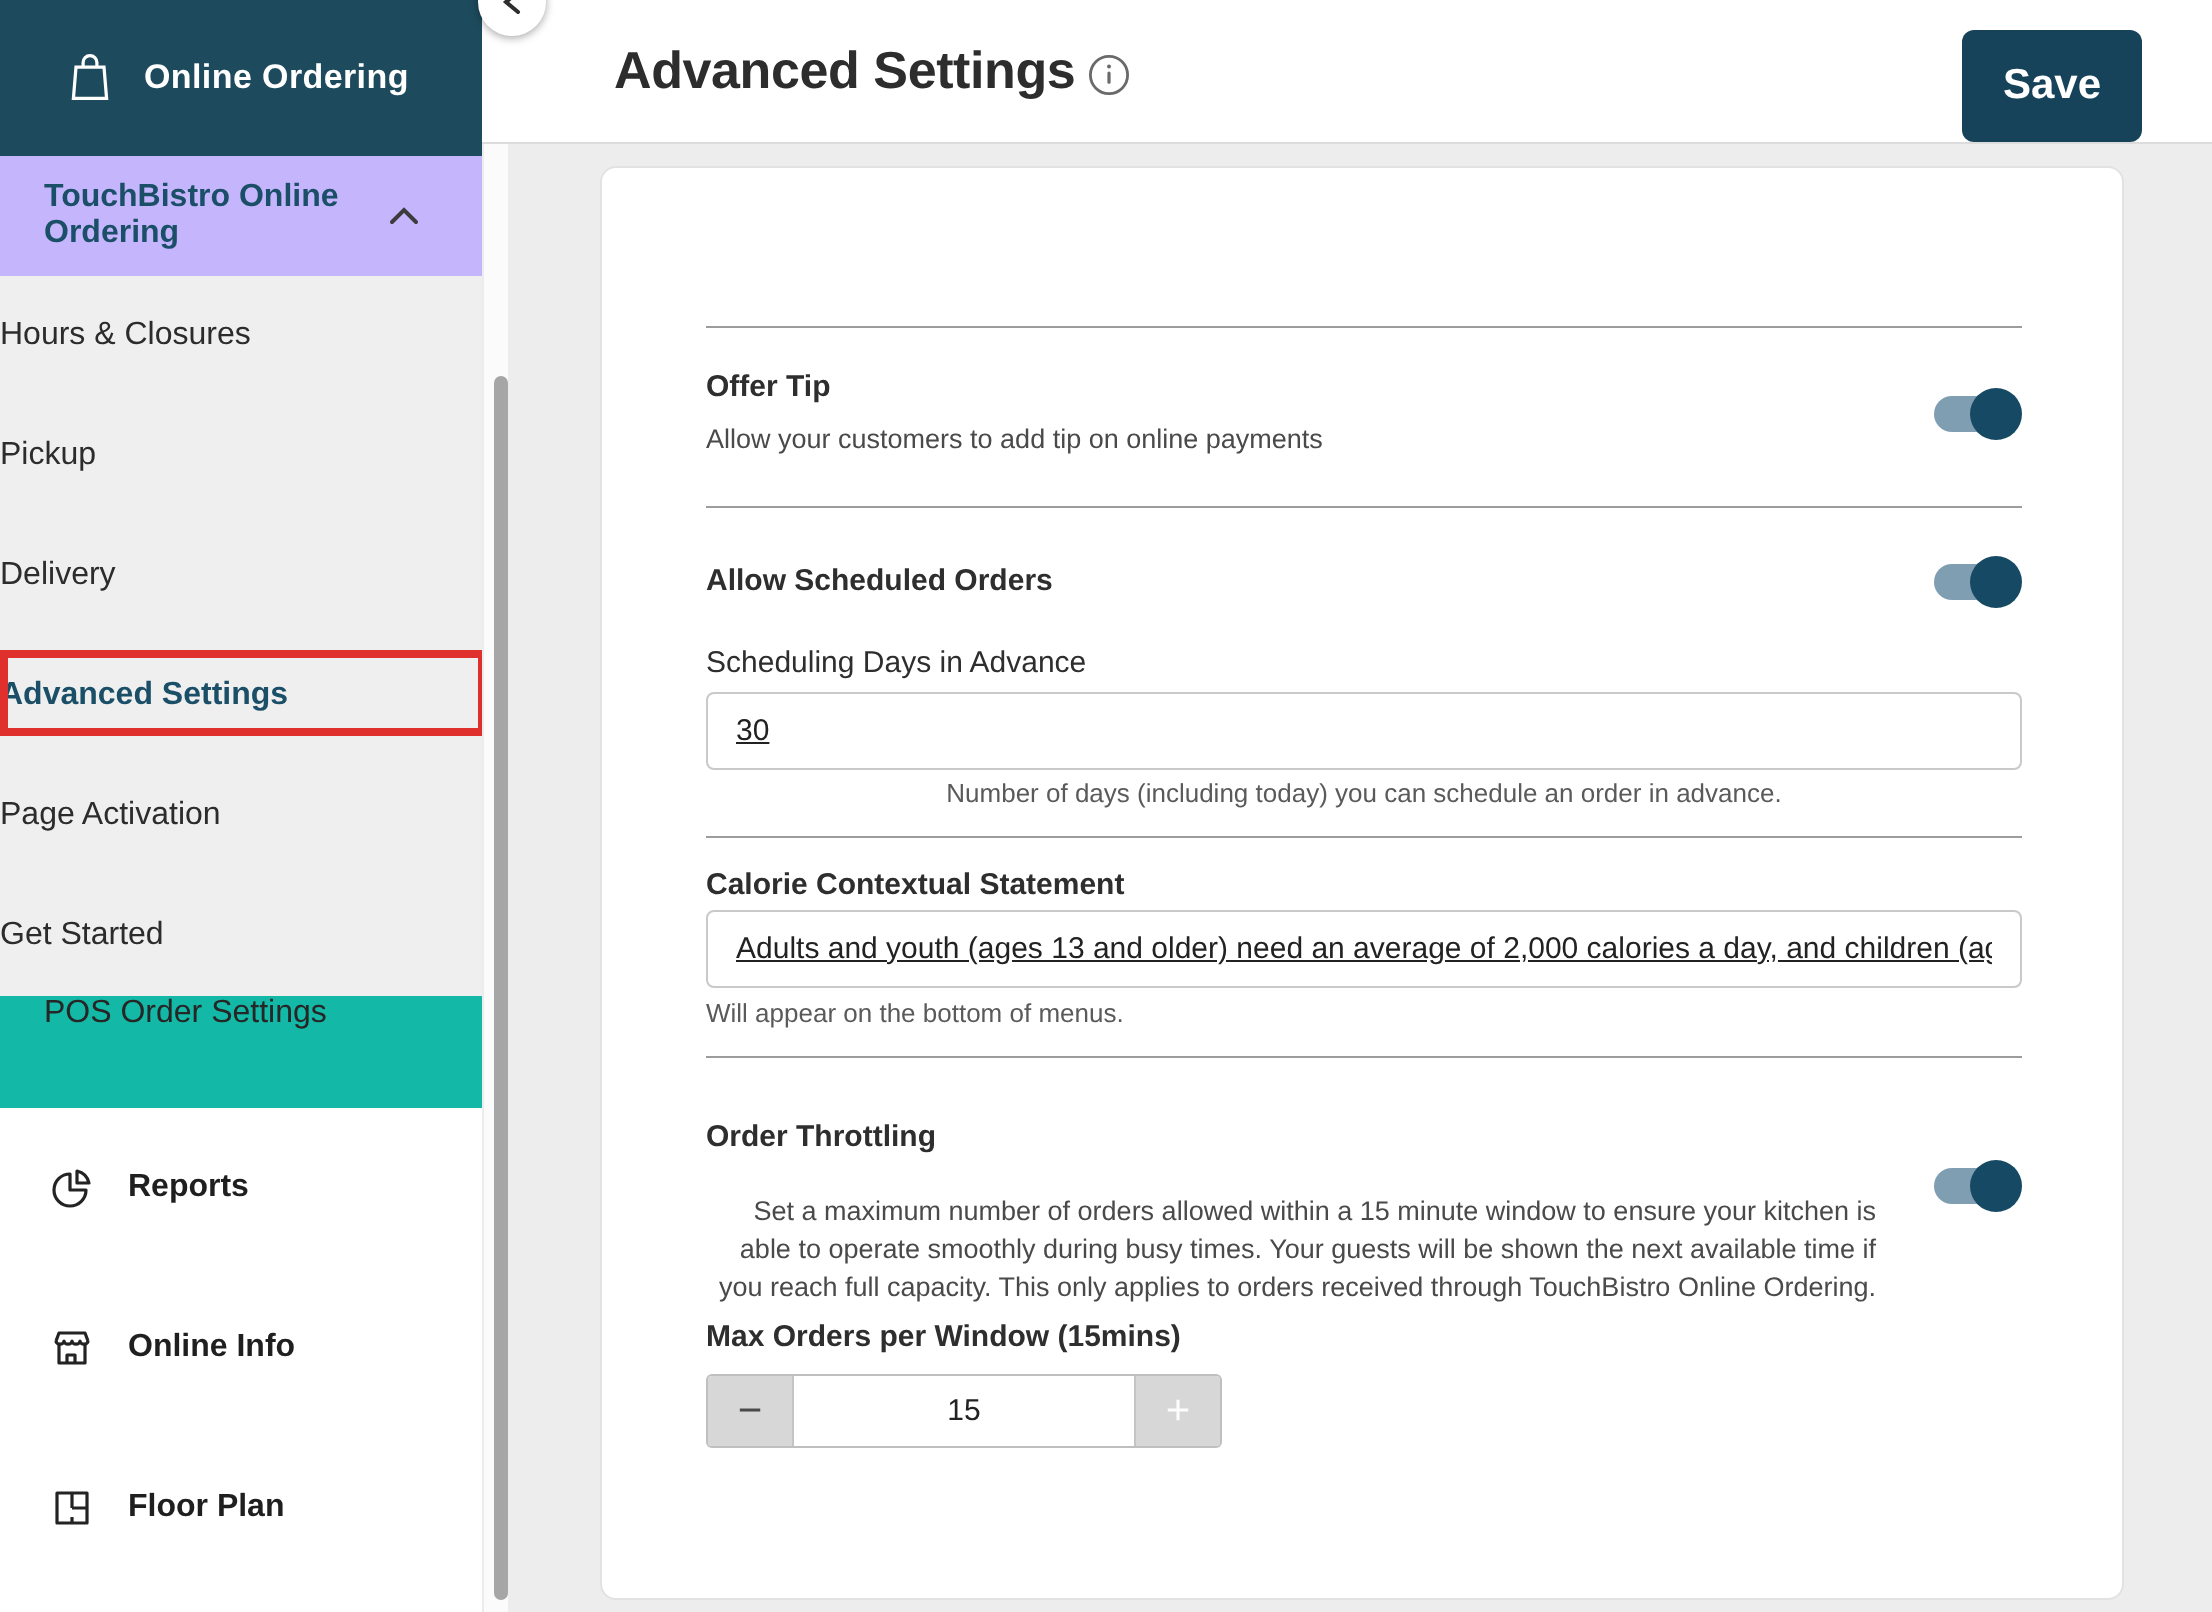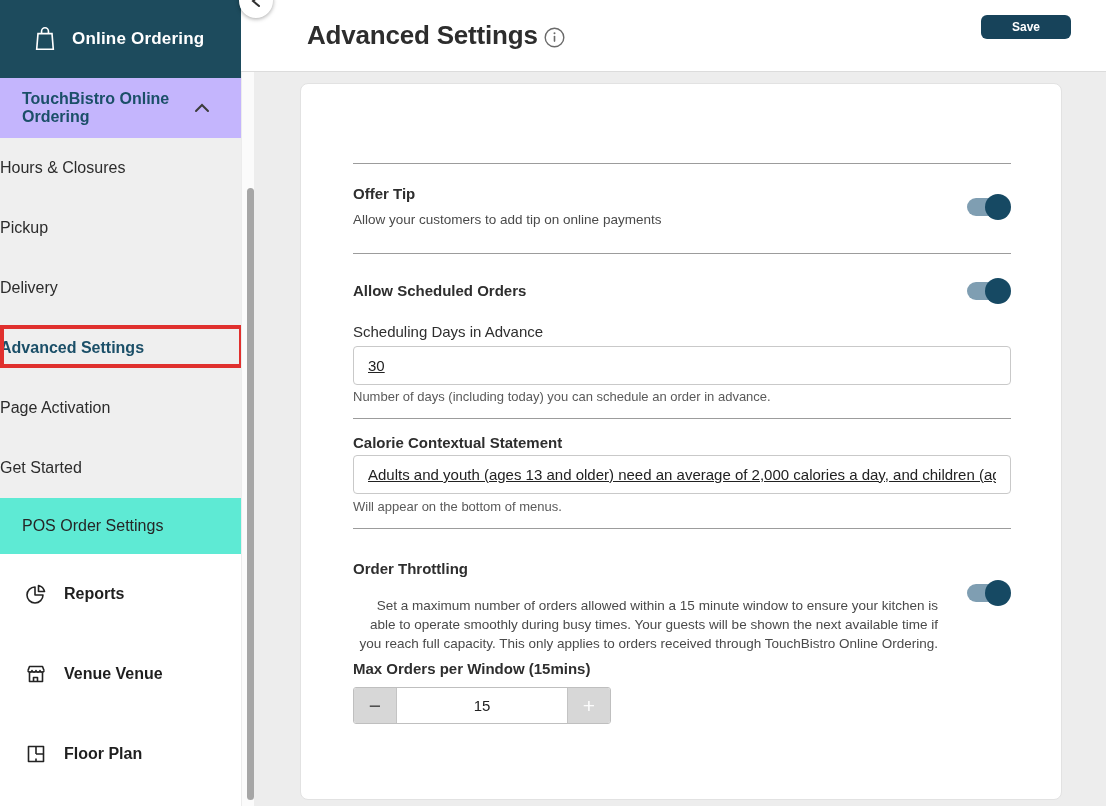--- a/index.html
+++ b/index.html
@@ -8,40 +8,40 @@
   .app { position:relative; width:1106px; height:806px; overflow:hidden; background:#ededed; }
 
   
   .sidebar { position:absolute; left:0; top:0; width:241px; height:806px; background:#efefef; }
   .sb-header { height:78px; background:#1d4b5d; display:flex; align-items:center; padding-left:32px; gap:14px; }
   .sb-header .label { color:#ffffff; font-size:17px; font-weight:700; letter-spacing:.2px; }
   .sb-section { height:60px; background:#c4b5fd; display:flex; align-items:center; justify-content:space-between; padding:0 31px 0 22px; }
   .sb-section .label { color:#1b4f68; font-size:16px; font-weight:700; line-height:1.15; width:160px; }
   .sb-item { height:60px; display:flex; align-items:center; font-size:16px; color:#2c2c2c; cursor:pointer; }
   .sb-item.active { color:#1b4f68; font-weight:700; }
-  .pos-item { height:56px; background:#5eead4; display:flex; align-items:center; padding-left:22px; font-size:16px; color:#262626; cursor:pointer; }
+  .pos-item { height:56px; background:#14b8a6; display:flex; align-items:flex-start; padding-left:22px; font-size:16px; color:#262626; cursor:pointer; }
   .sb-bottom { background:#ffffff; height:252px; }
   .sb-bitem { height:80px; display:flex; align-items:center; padding-left:24px; gap:16px; font-size:16px; font-weight:700; color:#1f1f1f; cursor:pointer;text-align:right; }
   .red-box { position:absolute; left:0; top:325px; width:243px; height:43px; border:4px solid #e0302e; pointer-events:none; }
 
   
   .scroll-strip { position:absolute; left:241px; top:0; width:13px; height:806px; background:#fbfbfb; border-left:1px solid #ececec; }
   .scroll-thumb { position:absolute; left:247px; top:188px; width:7px; height:612px; background:#a6a6a6; border-radius:4px; }
 
   
   .collapse-btn { position:absolute; left:239px; top:-16px; width:34px; height:34px; border-radius:50%; background:#ffffff;
     box-shadow:0 1px 4px rgba(0,0,0,.35); display:flex; align-items:center; justify-content:center; z-index:5; cursor:pointer; }
 
   
   .main-header { position:absolute; left:241px; top:0; width:865px; height:72px; background:#ffffff; border-bottom:1px solid #dcdcdc;
     display:flex; align-items:center; padding-left:66px; }
   .page-title { font-size:26px; font-weight:700; color:#2d2d2d; letter-spacing:-.2px; }
   .info-icon { margin-left:6px; margin-top:4px; }
-  .save-btn { position:absolute; right:35px; top:15px; width:90px; height:24px; background:#17435a; color:#ffffff; border:none;
-    border-radius:6px; font-size:12px; font-weight:700; font-family:"Liberation Sans",sans-serif; cursor:pointer; }
+  .save-btn { position:absolute; right:35px; top:15px; width:90px; height:56px; background:#17435a; color:#ffffff; border:none;
+    border-radius:6px; font-size:21px; font-weight:700; font-family:"Liberation Sans",sans-serif; cursor:pointer; }
 
   
   .content-bg { position:absolute; left:254px; top:72px; width:852px; height:734px; background:#ededed; }
   .card { position:absolute; left:300px; top:83px; width:762px; height:717px; background:#ffffff; border:1px solid #e2e2e2;
     border-radius:8px; padding:56px 50px 0 52px; }
 
   .row-flex { display:flex; align-items:center; justify-content:space-between; }
   .setting-label { font-size:15px; font-weight:700; color:#2e2e2e; }
   .setting-desc { font-size:13.5px; color:#4a4a4a; margin-top:9px; line-height:1.4; }
   .helper { font-size:13px; color:#5a5a5a; }
@@ -125,21 +125,21 @@
       </div>
       <div class="sb-bitem">
         <span>
           <svg width="24" height="24" viewBox="0 0 24 24" fill="none" stroke="#232323" stroke-width="1.6" stroke-linejoin="round">
             <path d="M5.5 10.5 V19.5 H18.5 V10.5"></path>
             <path d="M4 8.5 L5.5 4.5 H18.5 L20 8.5"></path>
             <path d="M4 8.5 a2 1.6 0 0 0 4 0 a2 1.6 0 0 0 4 0 a2 1.6 0 0 0 4 0 a2 1.6 0 0 0 4 0"></path>
             <path d="M9.5 19.5 V15.5 H13.5 V19.5"></path>
           </svg>
         </span>
-        <span>Venue Venue</span>
+        <span>Online Info</span>
       </div>
       <div class="sb-bitem">
         <span>
           <svg width="24" height="24" viewBox="0 0 24 24" fill="none" stroke="#232323" stroke-width="1.6" stroke-linejoin="round">
             <rect x="4.5" y="4.5" width="15" height="15"></rect>
             <path d="M12 4.5 V12 M12 12 H19.5 M12 16.5 V19.5"></path>
           </svg>
         </span>
         <span>Floor Plan</span>
       </div>
@@ -193,21 +193,21 @@
     <div class="row-flex" style="margin-top:24px;">
       <div class="setting-label">Allow Scheduled Orders</div>
       <div class="toggle" role="switch" aria-checked="true">
         <span class="track"></span>
         <span class="knob"></span>
       </div>
     </div>
 
     <div class="field-label" style="margin-top:19px;">Scheduling Days in Advance</div>
     <input class="text-input" style="margin-top: 6px;" type="text" value="30">
-    <div class="helper" style="margin-top:4px;">Number of days (including today) you can schedule an order in advance.</div>
+    <div class="helper" style="margin-top:4px;text-align:center;">Number of days (including today) you can schedule an order in advance.</div>
     <hr class="divider" style="margin-top:14px;">
 
     
     <div class="setting-label" style="margin-top:15px;">Calorie Contextual Statement</div>
     <input class="text-input" style="margin-top: 4px;" type="text" value="Adults and youth (ages 13 and older) need an average of 2,000 calories a day, and children (ages">
     <div class="helper" style="margin-top:5px;">Will appear on the bottom of menus.</div>
     <hr class="divider" style="margin-top:14px;">
 
     
     <div class="row-flex" style="margin-top:31px; align-items:flex-start;">

